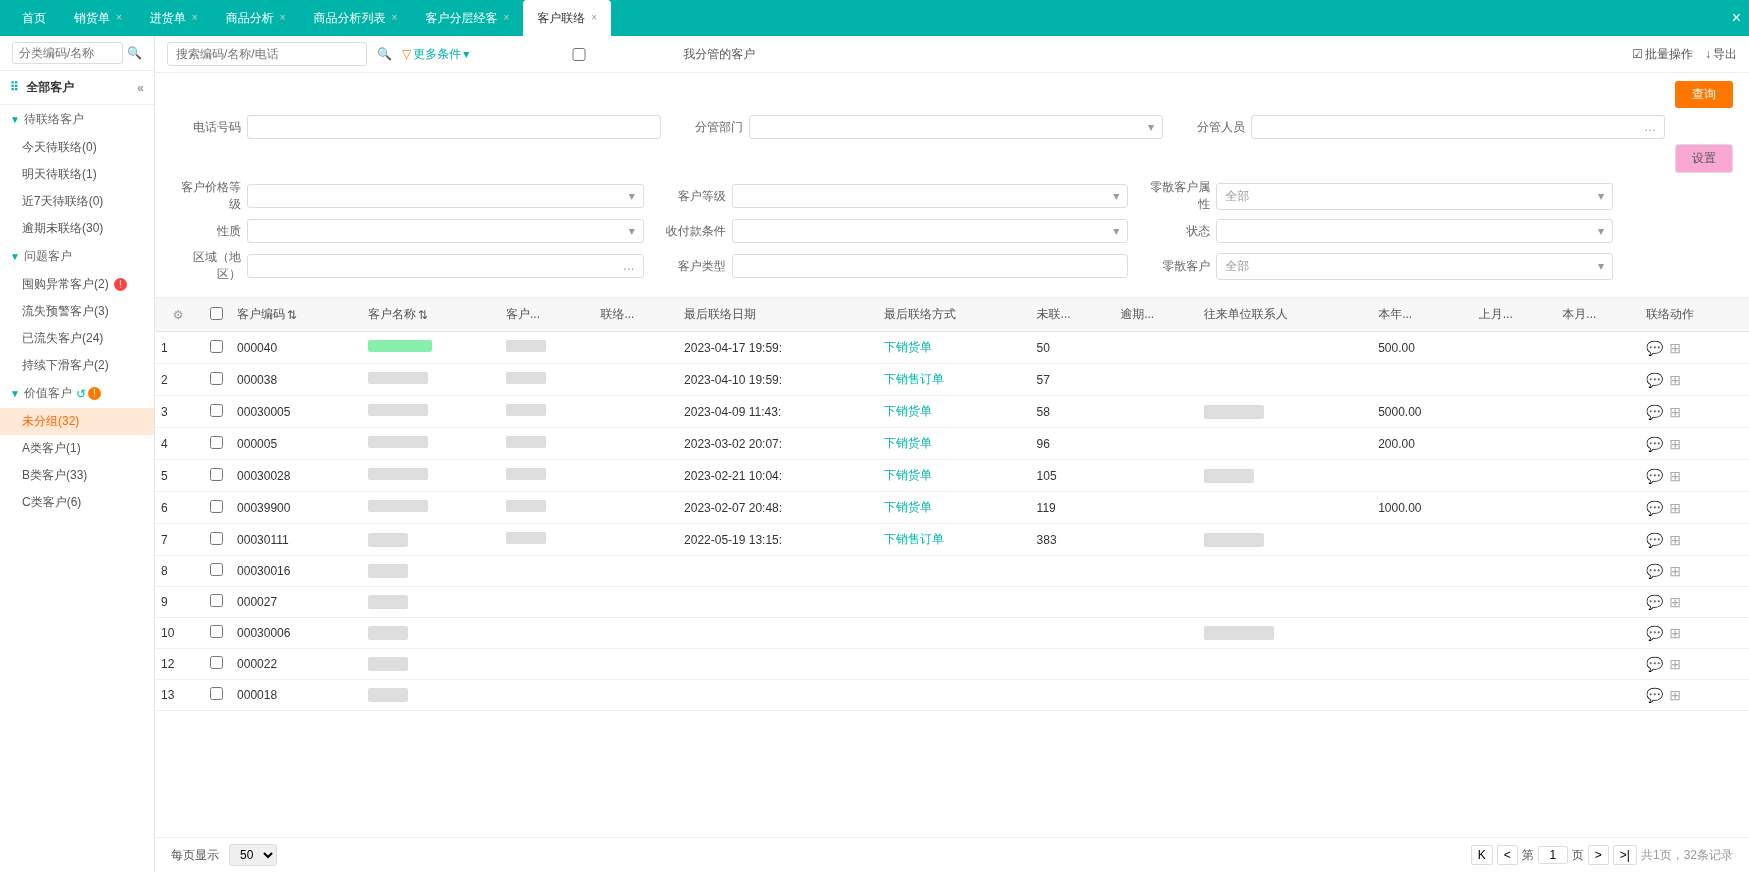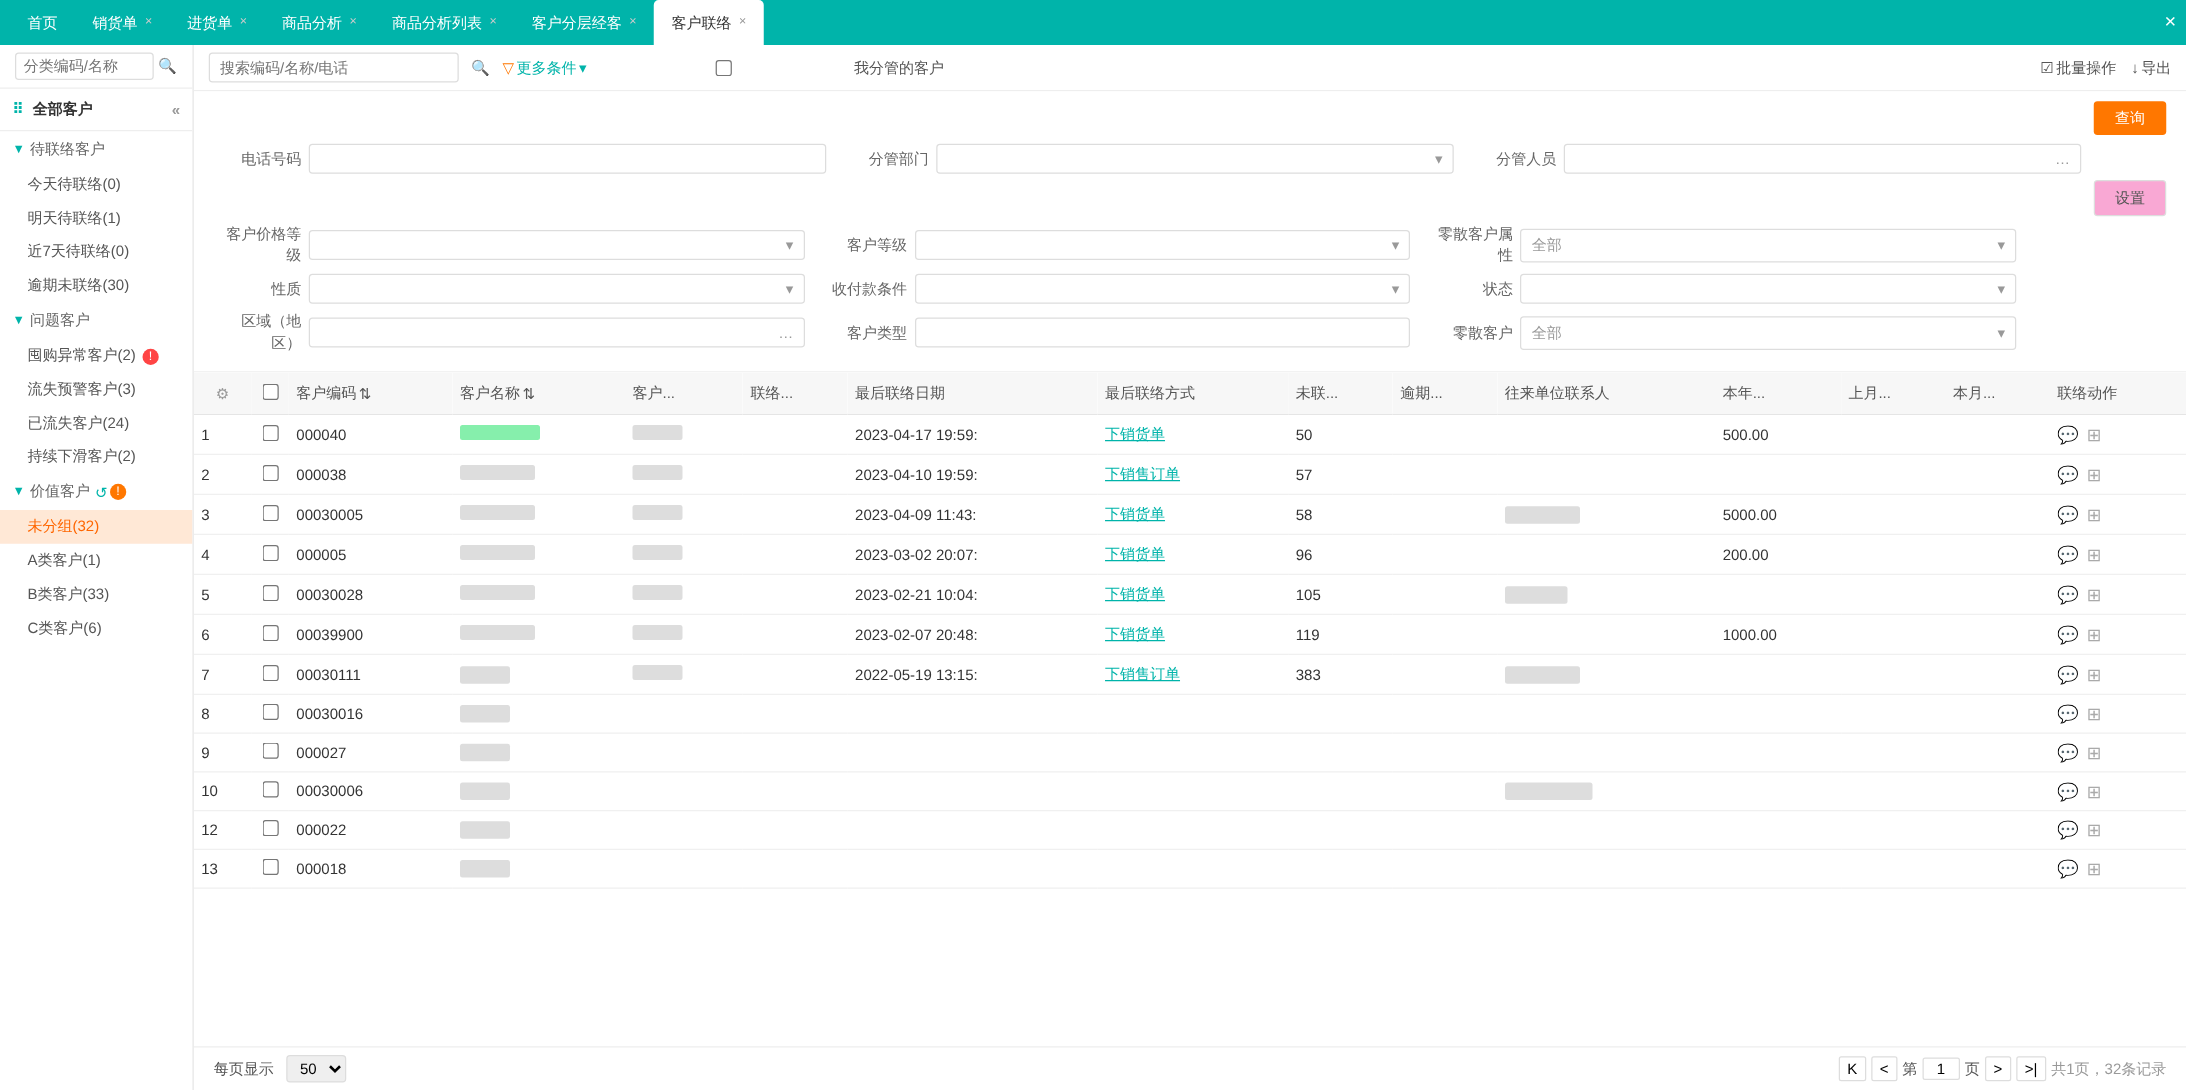--- a/index.html
+++ b/index.html
@@ -55,21 +55,21 @@
     .adv-filter-actions { display: flex; flex-direction: column; gap: 4px; justify-content: flex-end; padding-left: 10px; }
     .btn-query { background: #ff7700; color: #fff; border: none; border-radius: 3px; padding: 5px 16px; cursor: pointer; }
     .btn-reset { background: #f9a8d4; color: #555; border: 1px solid #ddd; border-radius: 3px; padding: 5px 16px; cursor: pointer; }
 
     
     .table-area { flex: 1; overflow: auto; background: #fff; }
     table { width: 100%; border-collapse: collapse; font-size: 12px; }
     thead th { background: #f7f7f7; padding: 8px 6px; border-bottom: 1px solid #e5e5e5; color: #555; font-weight: normal; white-space: nowrap; position: sticky; top: 0; z-index: 1; }
     thead th .col-header { display: flex; align-items: center; gap: 2px; }
     tbody td { padding: 7px 6px; border-bottom: 1px solid #f0f0f0; color: #333; white-space: nowrap; }
-    .link { color: #00b4aa; cursor: pointer; text-decoration: underline; }
+    .link { color: #00b4aa; cursor: pointer; }
     .action-icons { display: flex; gap: 6px; color: #aaa; }
     .action-icon { cursor: pointer; font-size: 14px; }
 
     
     .table-footer { background: #fff; border-top: 1px solid #eee; padding: 6px 16px; display: flex; align-items: center; gap: 10px; color: #555; }
     .table-footer .page-size-select { border: 1px solid #ddd; border-radius: 3px; padding: 2px 6px; }
     .table-footer .page-nav { display: flex; align-items: center; gap: 4px; margin-left: auto; }
     .table-footer .page-btn { border: 1px solid #ddd; background: #fff; padding: 2px 6px; cursor: pointer; border-radius: 2px; }
     .table-footer .total-info { color: #999; }
 

